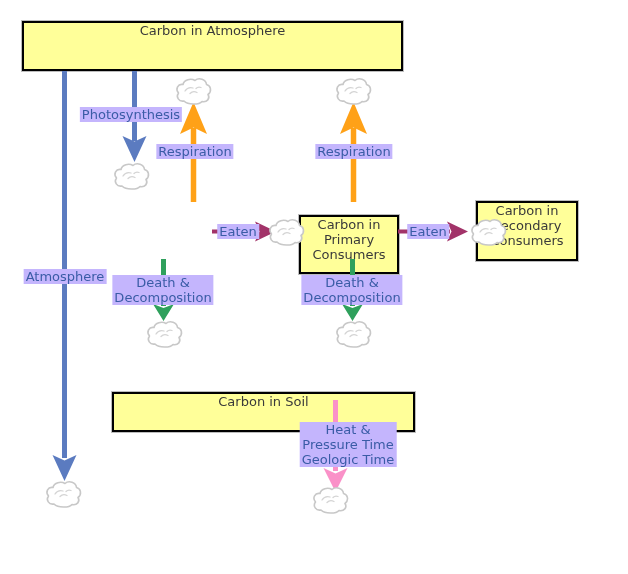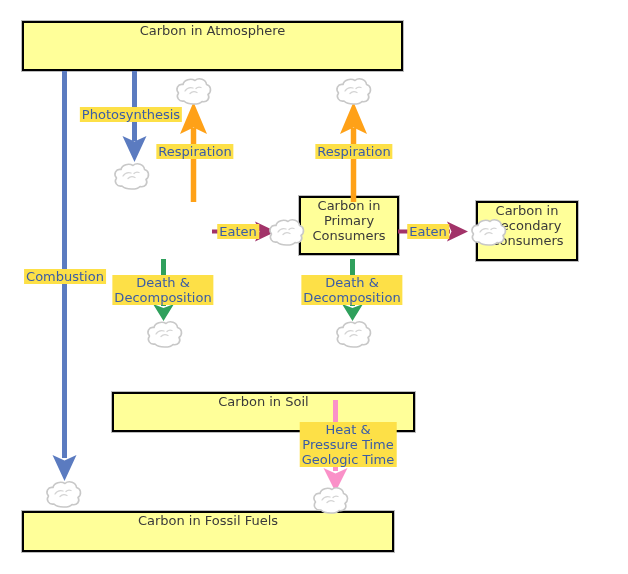--- a/index.html
+++ b/index.html
@@ -21,49 +21,46 @@
     font-size:13px;line-height:15px;
     box-sizing:border-box;
     z-index:1;
   }
   .overlay{
     position:absolute;left:0;top:0;z-index:2;pointer-events:none;
   }
   .flow-label{
     position:absolute;
     transform:translateX(-50%);
-    background:#fde047;
+    background:#c4b5fd;
     color:#3A5CA6;
     font-size:13px;line-height:15px;
     white-space:nowrap;
     text-align:center;
     padding:0 2px;
     z-index:3;
   }
   .flow-label.multi{white-space:normal;text-align:center;}
 </style>
 </head>
 <body>
 
 <div class="canvas">
 
   <div class="node" style="left:22px;top:21px;width:381px;height:50px;">
     <span>Carbon in Atmosphere</span>
   </div>
-  <div class="node" style="left:299px;top:196px;width:100px;height:59px;">
+  <div class="node" style="left:299px;top:215px;width:100px;height:59px;">
     <span>Carbon in Primary Consumers</span>
   </div>
   <div class="node" style="left:476px;top:201px;width:102px;height:60px;">
     <span>Carbon in Secondary Consumers</span>
   </div>
   <div class="node" style="left:112px;top:361px;width:303px;height:40px;margin-top:31px;">
     <span>Carbon in Soil</span>
-  </div>
-  <div class="node" style="left:22px;top:511px;width:372px;height:41px;">
-    <span>Carbon in Fossil Fuels</span>
   </div>
 
   <svg class="overlay" width="628" height="574" viewBox="0 0 628 574" aria-hidden="true">
     <defs>
       <symbol id="cloud" viewBox="0 0 38 30">
         <path d="M10,25 C5,26 1.5,21 4.5,17 C1,13 4,7.5 9,8.5 C10,3.5 17,2 21,4.5 C25,1 32,3.5 32.5,8.5 C37,9.5 38,15.5 34,18.5 C36.5,22.5 33,26.5 28,25.5 C25,29 14,29 10,25 Z" fill="#FFFFFF" stroke="#C8C8C8" stroke-width="1.6" stroke-linejoin="round"></path>
         <path d="M11,15 q3,-4.5 8,-3" fill="none" stroke="#D4D4D4" stroke-width="1.3" stroke-linecap="round"></path>
         <path d="M16,17.5 q3,-3 7,-1" fill="none" stroke="#D4D4D4" stroke-width="1.3" stroke-linecap="round"></path>
         <path d="M22,12.5 q2,-2 5,-1" fill="none" stroke="#D4D4D4" stroke-width="1.3" stroke-linecap="round"></path>
       </symbol>
@@ -123,21 +120,21 @@
     <use href="#cloud" x="334" y="319" width="38" height="30"></use>
     <use href="#cloud" x="311" y="485" width="38" height="30"></use>
     <use href="#cloud" x="44" y="479" width="38" height="30"></use>
   </svg>
 
   <div class="flow-label" style="left:131px;top:107px;">Photosynthesis</div>
   <div class="flow-label" style="left:195px;top:144px;">Respiration</div>
   <div class="flow-label" style="left:354px;top:144px;">Respiration</div>
   <div class="flow-label" style="left:238px;top:224px;">Eaten</div>
   <div class="flow-label" style="left:428px;top:224px;">Eaten</div>
-  <div class="flow-label" style="left:65px;top:269px;">Combustion</div>
+  <div class="flow-label" style="left:65px;top:269px;">Atmosphere</div>
 
   <div class="flow-label multi" style="left:163px;top:275px;">
     <div>Death &amp;</div>
     <div>Decomposition</div>
   </div>
   <div class="flow-label multi" style="left:352px;top:275px;">
     <div>Death &amp;</div>
     <div>Decomposition</div>
   </div>
   <div class="flow-label multi" style="left:348px;top:422px;">

